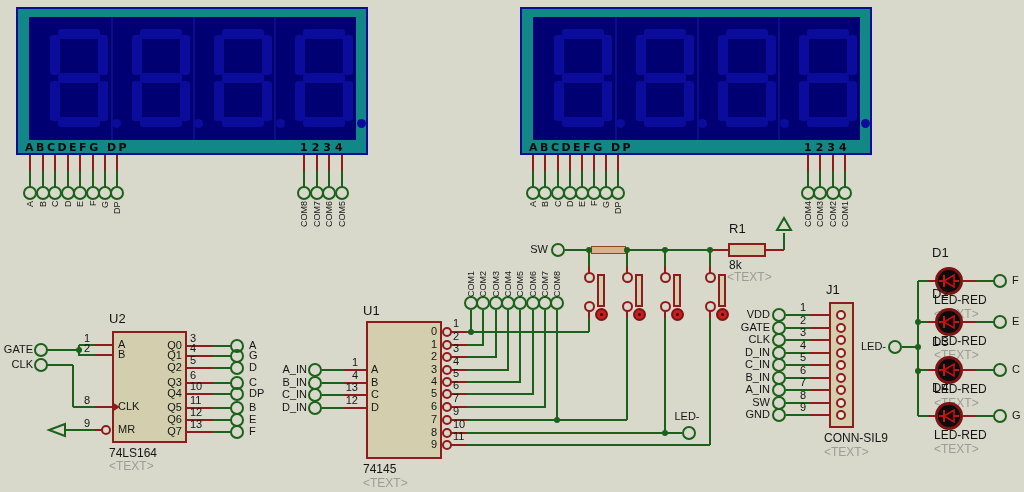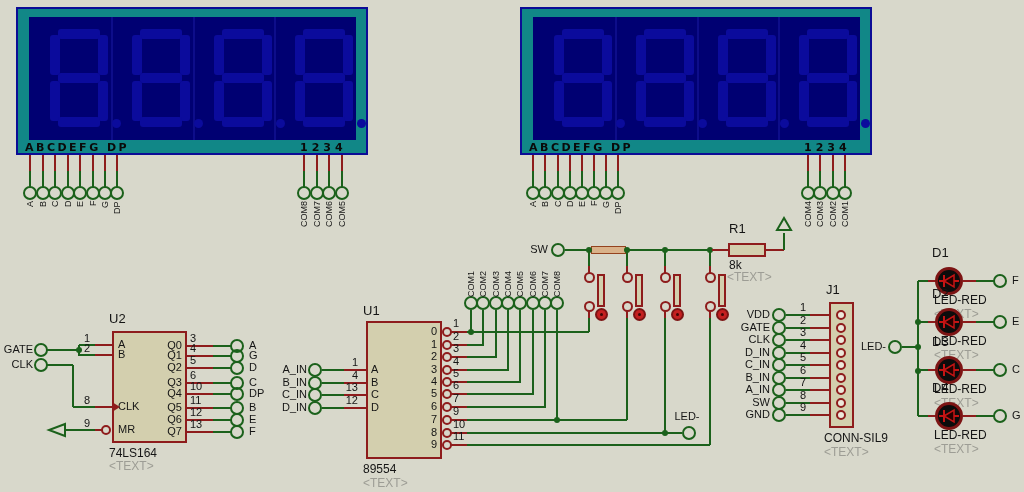--- a/index.html
+++ b/index.html
@@ -265,21 +265,21 @@
     <div style="position: absolute; left: 190px; top: 406px; white-space: nowrap; font: 11px &quot;Liberation Sans&quot;, sans-serif; color: rgb(21, 21, 21);">12</div>
     <div style="position: absolute; left: 146px; top: 413px; white-space: nowrap; font: 11px &quot;Liberation Sans&quot;, sans-serif; color: rgb(21, 21, 21); width: 36px; text-align: right;">Q6</div>
     <div style="position: absolute; left: 187px; top: 431px; width: 26px; height: 2px; background: rgb(142, 28, 28);"></div>
     <div style="position: absolute; left: 213px; top: 431px; width: 18px; height: 2px; background: rgb(27, 97, 27);"></div>
     <div style="position: absolute; left: 230px; top: 425px; width: 14px; height: 14px; border: 2px solid rgb(27, 97, 27); border-radius: 50%; box-sizing: border-box;"></div>
     <div style="position: absolute; left: 249px; top: 425px; white-space: nowrap; font: 11px &quot;Liberation Sans&quot;, sans-serif; color: rgb(21, 21, 21);">F</div>
     <div style="position: absolute; left: 190px; top: 418px; white-space: nowrap; font: 11px &quot;Liberation Sans&quot;, sans-serif; color: rgb(21, 21, 21);">13</div>
     <div style="position: absolute; left: 146px; top: 425px; white-space: nowrap; font: 11px &quot;Liberation Sans&quot;, sans-serif; color: rgb(21, 21, 21); width: 36px; text-align: right;">Q7</div>
     <div style="position: absolute; left: 366px; top: 321px; width: 76px; height: 138px; background: rgb(211, 207, 174); border: 2px solid rgb(142, 28, 28); box-sizing: border-box;"></div>
     <div style="position: absolute; left: 363px; top: 303px; white-space: nowrap; font: 13px &quot;Liberation Sans&quot;, sans-serif; color: rgb(21, 21, 21);">U1</div>
-    <div style="position: absolute; left: 363px; top: 462px; white-space: nowrap; font: 12px &quot;Liberation Sans&quot;, sans-serif; color: rgb(21, 21, 21);">89554</div>
+    <div style="position: absolute; left: 363px; top: 462px; white-space: nowrap; font: 12px &quot;Liberation Sans&quot;, sans-serif; color: rgb(21, 21, 21);">74145</div>
     <div style="position: absolute; left: 363px; top: 476px; white-space: nowrap; font: 12px &quot;Liberation Sans&quot;, sans-serif; color: rgb(157, 157, 149);">&lt;TEXT&gt;</div>
     <div style="position: absolute; left: 308px; top: 363px; width: 14px; height: 14px; border: 2px solid rgb(27, 97, 27); border-radius: 50%; box-sizing: border-box;"></div>
     <div style="position: absolute; left: 322px; top: 369px; width: 22px; height: 2px; background: rgb(27, 97, 27);"></div>
     <div style="position: absolute; left: 344px; top: 369px; width: 22px; height: 2px; background: rgb(142, 28, 28);"></div>
     <div style="position: absolute; left: 276px; top: 363px; white-space: nowrap; font: 11px &quot;Liberation Sans&quot;, sans-serif; color: rgb(21, 21, 21); width: 31px; text-align: right;">A_IN</div>
     <div style="position: absolute; left: 318px; top: 356px; white-space: nowrap; font: 11px &quot;Liberation Sans&quot;, sans-serif; color: rgb(21, 21, 21); width: 40px; text-align: right;">1</div>
     <div style="position: absolute; left: 371px; top: 363px; white-space: nowrap; font: 11px &quot;Liberation Sans&quot;, sans-serif; color: rgb(21, 21, 21);">A</div>
     <div style="position: absolute; left: 308px; top: 376px; width: 14px; height: 14px; border: 2px solid rgb(27, 97, 27); border-radius: 50%; box-sizing: border-box;"></div>
     <div style="position: absolute; left: 322px; top: 382px; width: 22px; height: 2px; background: rgb(27, 97, 27);"></div>
     <div style="position: absolute; left: 344px; top: 382px; width: 22px; height: 2px; background: rgb(142, 28, 28);"></div>

